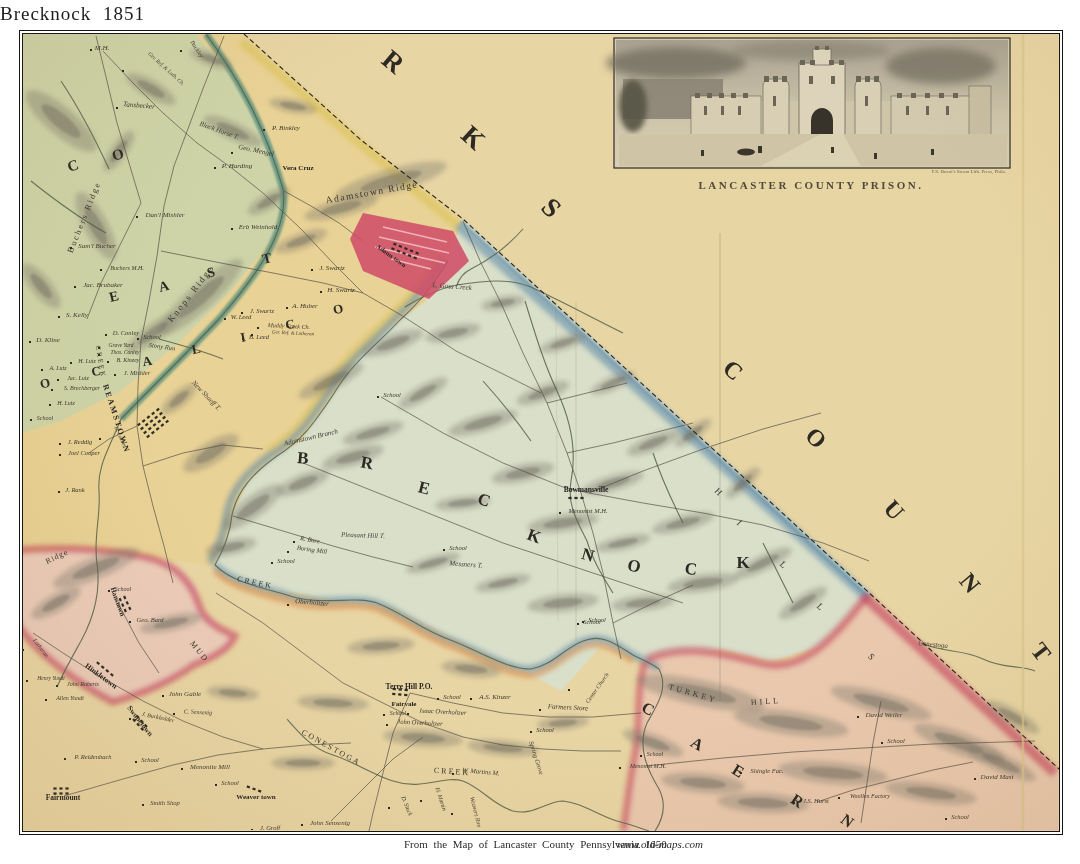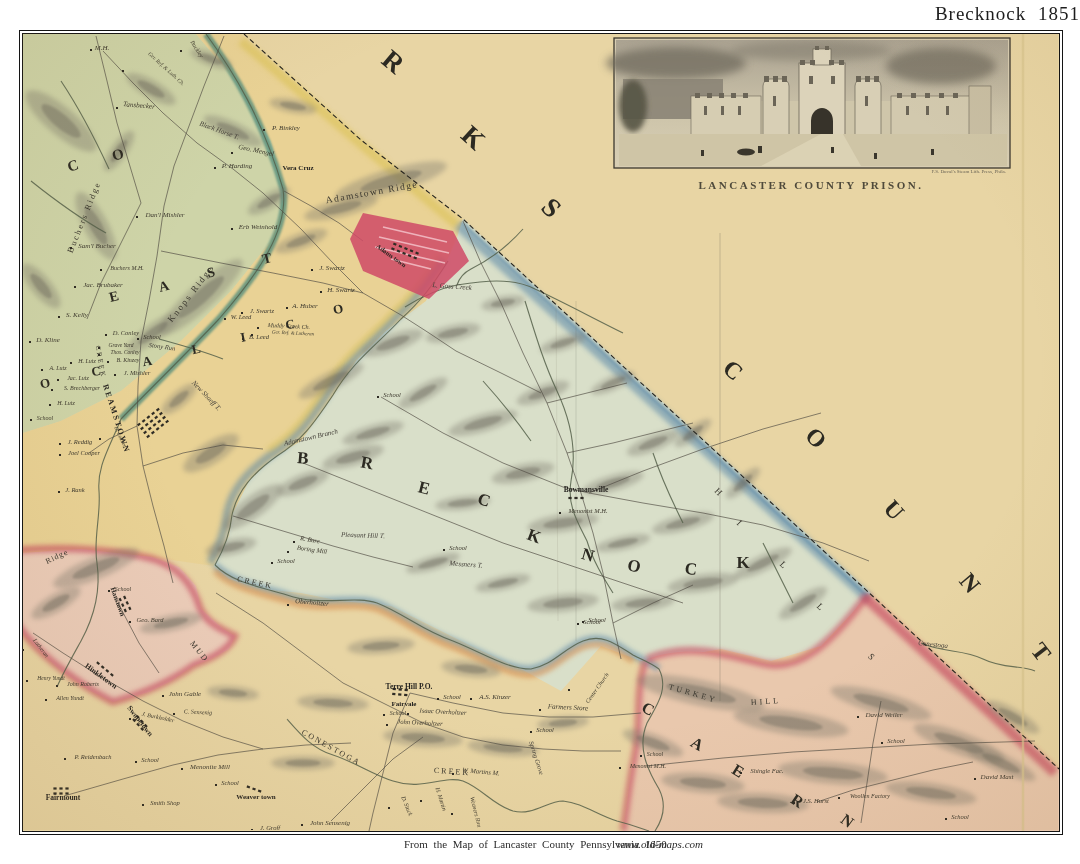--- a/index.html
+++ b/index.html
@@ -1,18 +1,18 @@
 <!DOCTYPE html>
 <html><head>
 <meta charset="utf-8">
 <style>
   html,body{margin:0;padding:0;background:#ffffff;}
   #stage{position:relative;width:1080px;height:864px;background:#ffffff;overflow:hidden;
          font-family:"Liberation Serif",serif;}
-  #map-title{position:absolute;left:0;right:0;top:3px;text-align:right;
+  #map-title{position:absolute;left:0;right:0;top:3px;text-align:left;
              font-size:19px;color:#1d1d1d;letter-spacing:1px;word-spacing:6px;}
   .map-frame{position:absolute;left:22px;top:33px;width:1036px;height:797px;
              border:1px solid #141414;outline:1px solid #141414;outline-offset:2px;
              overflow:hidden;background:#e8d5a4;}
   .map-frame svg{display:block;}
   #label-layer{position:absolute;left:22px;top:33px;width:1036px;height:797px;
                overflow:hidden;pointer-events:none;}
   .lbl{position:absolute;white-space:pre;line-height:1;
        font-family:"Liberation Serif",serif;color:#35322a;}
   .k-big{font-weight:bold;color:#2c2a22;}

